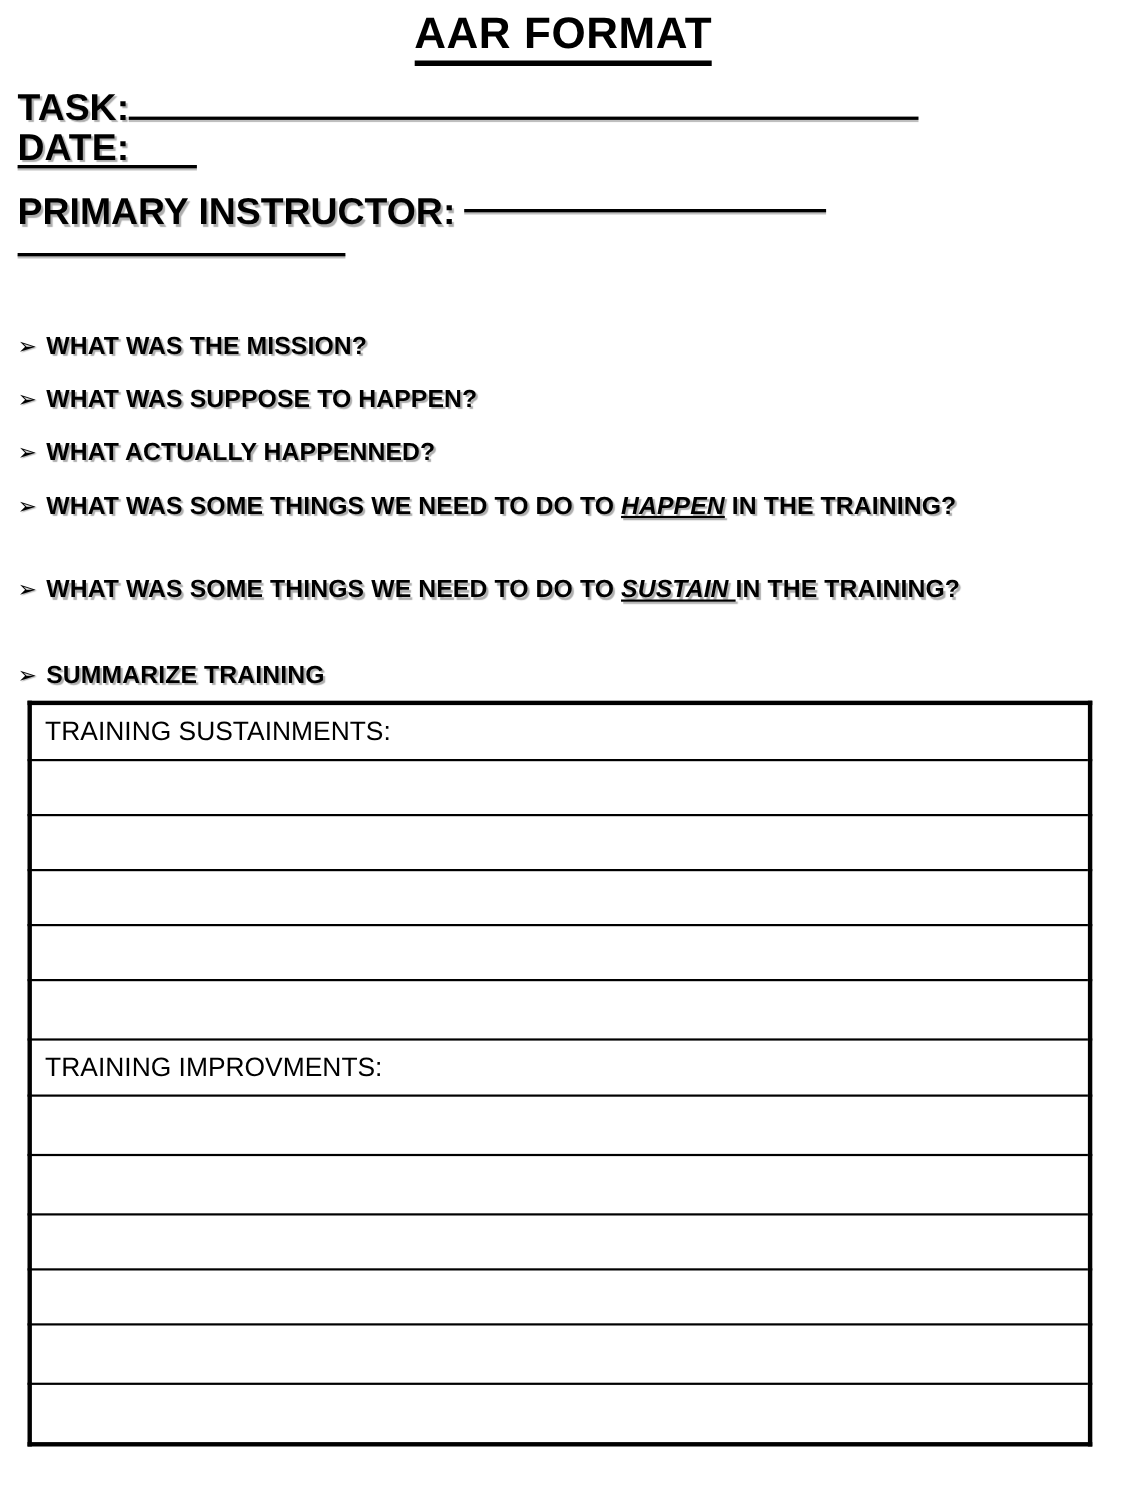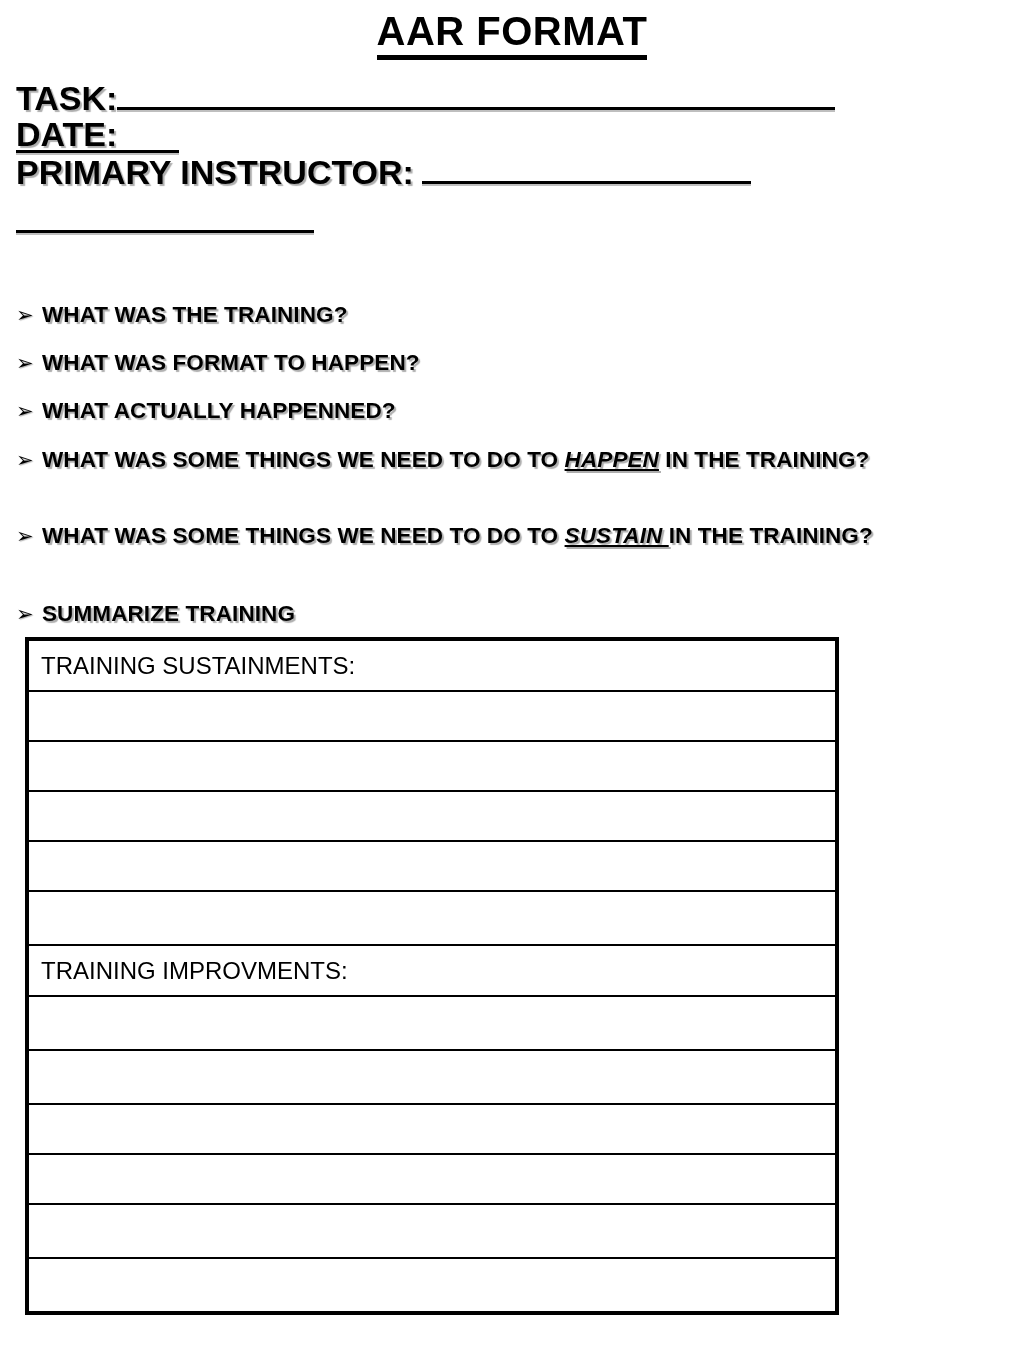--- a/index.html
+++ b/index.html
@@ -56,21 +56,21 @@
     height: 0;
     border-bottom: 3px solid #000;
     margin-bottom: 4px;
     box-shadow: 0 2px 0 rgba(0,0,0,0.25);
   }
 
   #field-task     { top: 82px; }
   #field-task     .rule { width: 718px; }
   #field-date     { top: 118px; flex-direction: column; }
   #field-date     .rule { width: 163px; }
-  #field-primary  { top: 156px; }
+  #field-primary  { top: 177px; align-items: center; }
   #field-primary  .rule { width: 329px; margin-left: 8px; }
   #field-alternate{ top: 230px; }
   #field-alternate .rule { width: 298px; }
 
   
   .bullet-item {
     position: absolute;
     left: 16px;
     width: 880px;
     font-weight: bold;
@@ -98,21 +98,21 @@
   #bullet-2 { top: 392px; }
   #bullet-3 { top: 441px; }
   #bullet-4 { top: 517px; }
   #bullet-5 { top: 595px; }
 
   
   .summary-table {
     position: absolute;
     left: 25px;
     top: 637px;
-    width: 814px;
+    width: 968px;
     border-collapse: collapse;
     border: 4px solid #000;
     table-layout: fixed;
     background: #fff;
   }
   .summary-table td {
     border: 2px solid #000;
     padding: 0 0 0 12px;
     font-size: 24px;
     font-weight: normal;
@@ -146,25 +146,25 @@
 <div class="field-row" id="field-primary">
   <span class="field-label">PRIMARY INSTRUCTOR:</span>
   <span class="rule"></span>
 </div>
 
 <div class="field-row" id="field-alternate">
   <span class="rule"></span>
 </div>
 
 <div class="bullet-item" id="bullet-0">
-  <span class="bullet-glyph">➢</span><span>WHAT WAS THE TRAINING?</span>
+  <span class="bullet-glyph">➢</span><span>WHAT WAS THE MISSION?</span>
 </div>
 
 <div class="bullet-item" id="bullet-1">
-  <span class="bullet-glyph">➢</span><span>WHAT WAS FORMAT TO HAPPEN?</span>
+  <span class="bullet-glyph">➢</span><span>WHAT WAS SUPPOSE TO HAPPEN?</span>
 </div>
 
 <div class="bullet-item" id="bullet-2">
   <span class="bullet-glyph">➢</span><span>WHAT ACTUALLY HAPPENNED?</span>
 </div>
 
 <div class="bullet-item" id="bullet-3">
   <span class="bullet-glyph">➢</span><span>WHAT WAS SOME THINGS WE NEED TO DO TO </span><span class="emph">HAPPEN</span><span> IN THE TRAINING?</span>
 </div>
 

